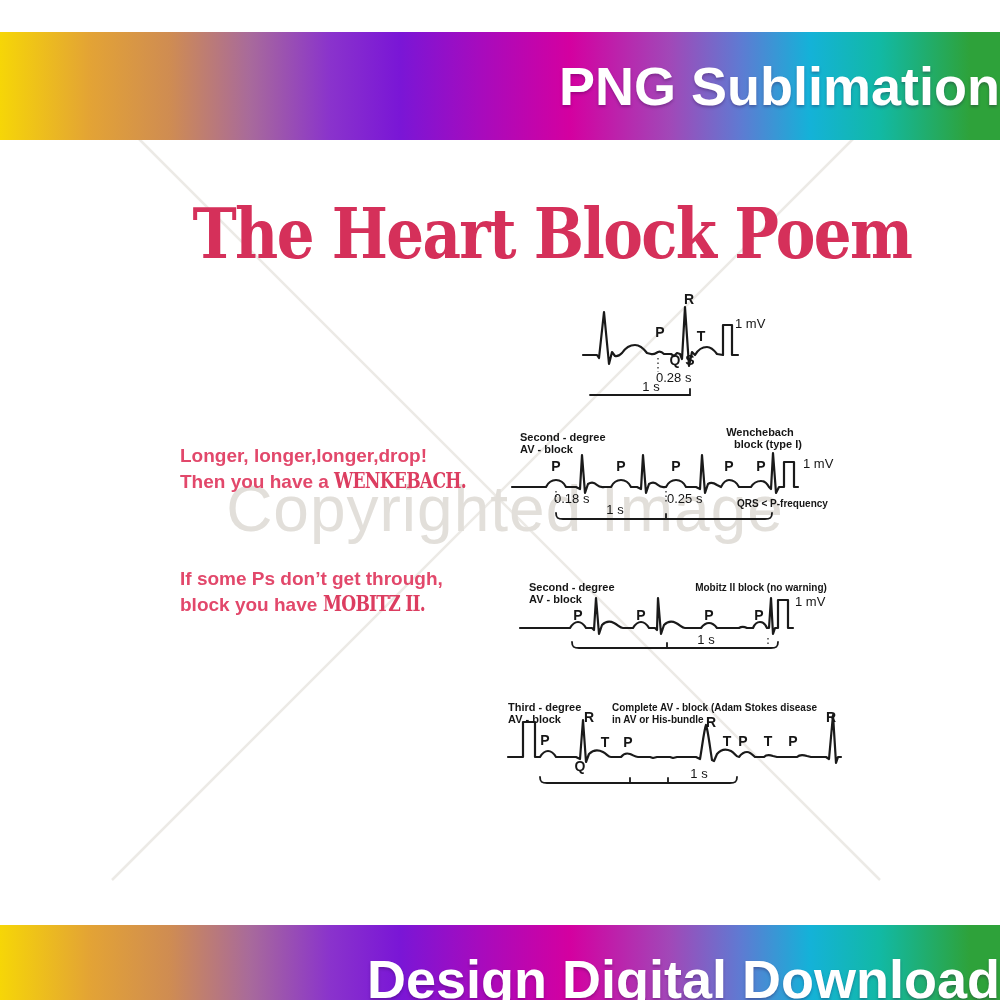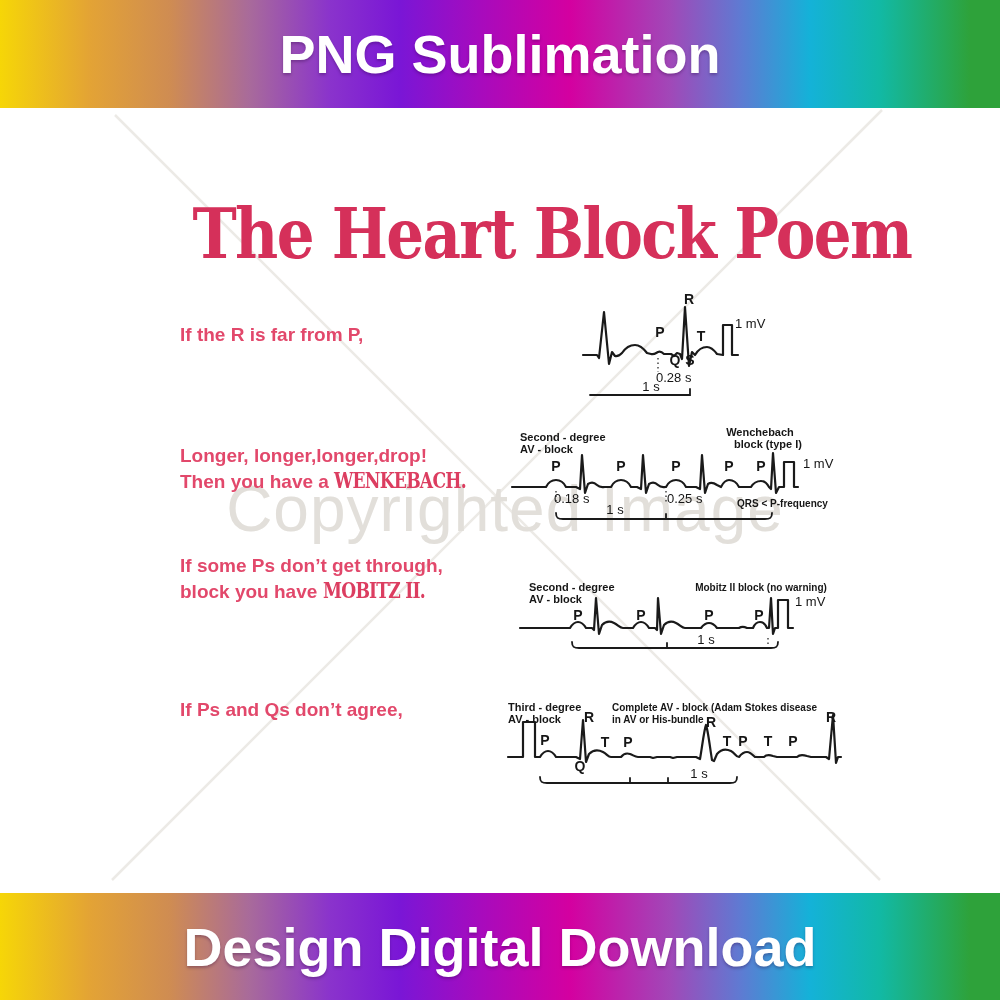--- a/index.html
+++ b/index.html
@@ -1,20 +1,20 @@
 <!DOCTYPE html>
 <html><head>
 <meta charset="utf-8">
 <style>
   html,body{margin:0;padding:0;}
   body{width:1000px;height:1000px;position:relative;background:#ffffff;overflow:hidden;
        font-family:"Liberation Sans",sans-serif;}
-  .band{position:absolute;left:0;width:1000px;display:flex;align-items:center;justify-content:center;
+  .band{position:absolute;left:0;width:1000px;display:flex;align-items:center;justify-content:flex-end;
         background:linear-gradient(90deg,#f6d607 0%,#e3a335 9%,#cf8c52 17%,#a86a9b 25%,#8a33cc 33%,
-        #7a16d6 40%,#a70bbd 48%,#d400a0 57%,#a148b8 67%,#5f7ad2 74%,#14b2d8 81%,#12b9a4 88%,#2ea23a 97%);}
+        #7a16d6 40%,#a70bbd 48%,#d400a0 57%,#a148b8 67%,#5f7ad2 74%,#14b2d8 81%,#12b9a4 88%,#2ea23a 97%);margin-top:32px;}
   .band-top{top:0;height:108px;}
   .band-bottom{top:893px;height:107px;}
   .band-text{color:#ffffff;font-weight:700;text-shadow:0 2px 3px rgba(40,0,60,0.30);letter-spacing:0px;}
   .band-top .band-text{font-size:54px;}
   .band-bottom .band-text{font-size:54px;}
   .wm-lines{position:absolute;left:0;top:0;}
   .wm-text{position:absolute;left:0;top:472px;width:1010px;text-align:center;
            font-size:64px;color:#e2dfda;letter-spacing:1px;font-weight:400;}
   .title{position:absolute;left:140px;top:192px;width:700px;margin:0;text-align:center;
          font-family:"DejaVu Serif",serif;font-weight:800;font-size:70px;letter-spacing:-2px;
@@ -45,35 +45,33 @@
 
 <div class="band band-top">
   <span class="band-text">PNG Sublimation</span>
 </div>
 
 <div class="wm-text">Copyrighted Image</div>
 
 <h1 class="title">The Heart Block Poem</h1>
 
 <div class="verse" style="top:322px">
-  <div>If the R is far from P,</div>
 </div>
 
 <div class="verse" style="top:443px">
   <div>Longer, longer,longer,drop!</div>
   <div><span>Then you have a </span><span class="emph-stencil">WENKEBACH.</span></div>
 </div>
 
-<div class="verse" style="top:553px">
+<div class="verse" style="top:566px">
   <div>If some Ps don’t get through,</div>
   <div><span>block you have </span><span class="emph-stencil">MOBITZ II.</span></div>
 </div>
 
 <div class="verse" style="top:697px">
-  <div>If Ps and Qs don’t agree,</div>
 </div>
 
 <div class="ecg" style="left:540px;top:290px">
   <svg width="260" height="118" viewBox="0 0 260 118">
     <path class="tr" d="M43 65 H57 L59 68 L64 22 L69 74 L72 62 L75 66 C78 67 80 65 82 63 C86 57 91 55 95 55 C100 55 104 59 107 63 L111 64 C114 65 116 63 118 62 C120 61 122 62 124 64 L131 64 L134 66 L137 63 L140 64 L142 69 L145 17 L149 76 L152 62 L155 65 C159 58 163 57 167 57 C171 57 174 60 177 64 L183 65 V35 H192 V65 H198"></path>
     <path class="dot" d="M118 68 V82"></path>
     <path class="thin" d="M50 105 H150 V99"></path>
     <text class="wv mid" x="149" y="14">R</text>
     <text class="wv mid" x="120" y="47">P</text>
     <text class="wv mid" x="161" y="51">T</text>

